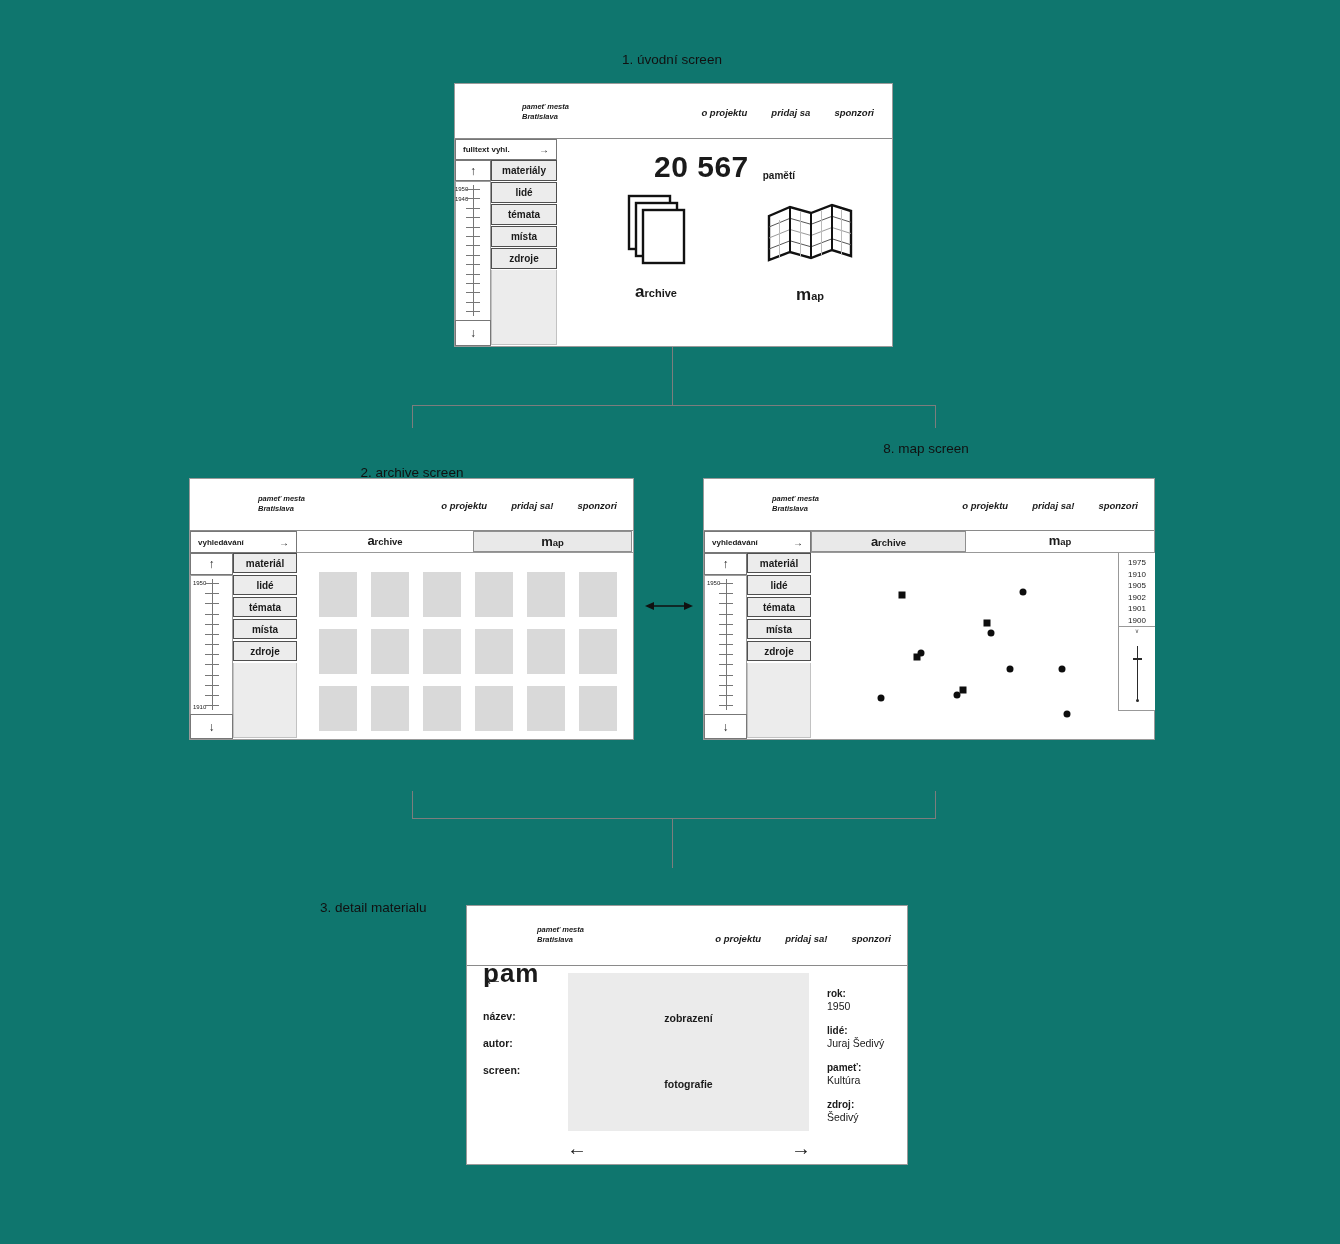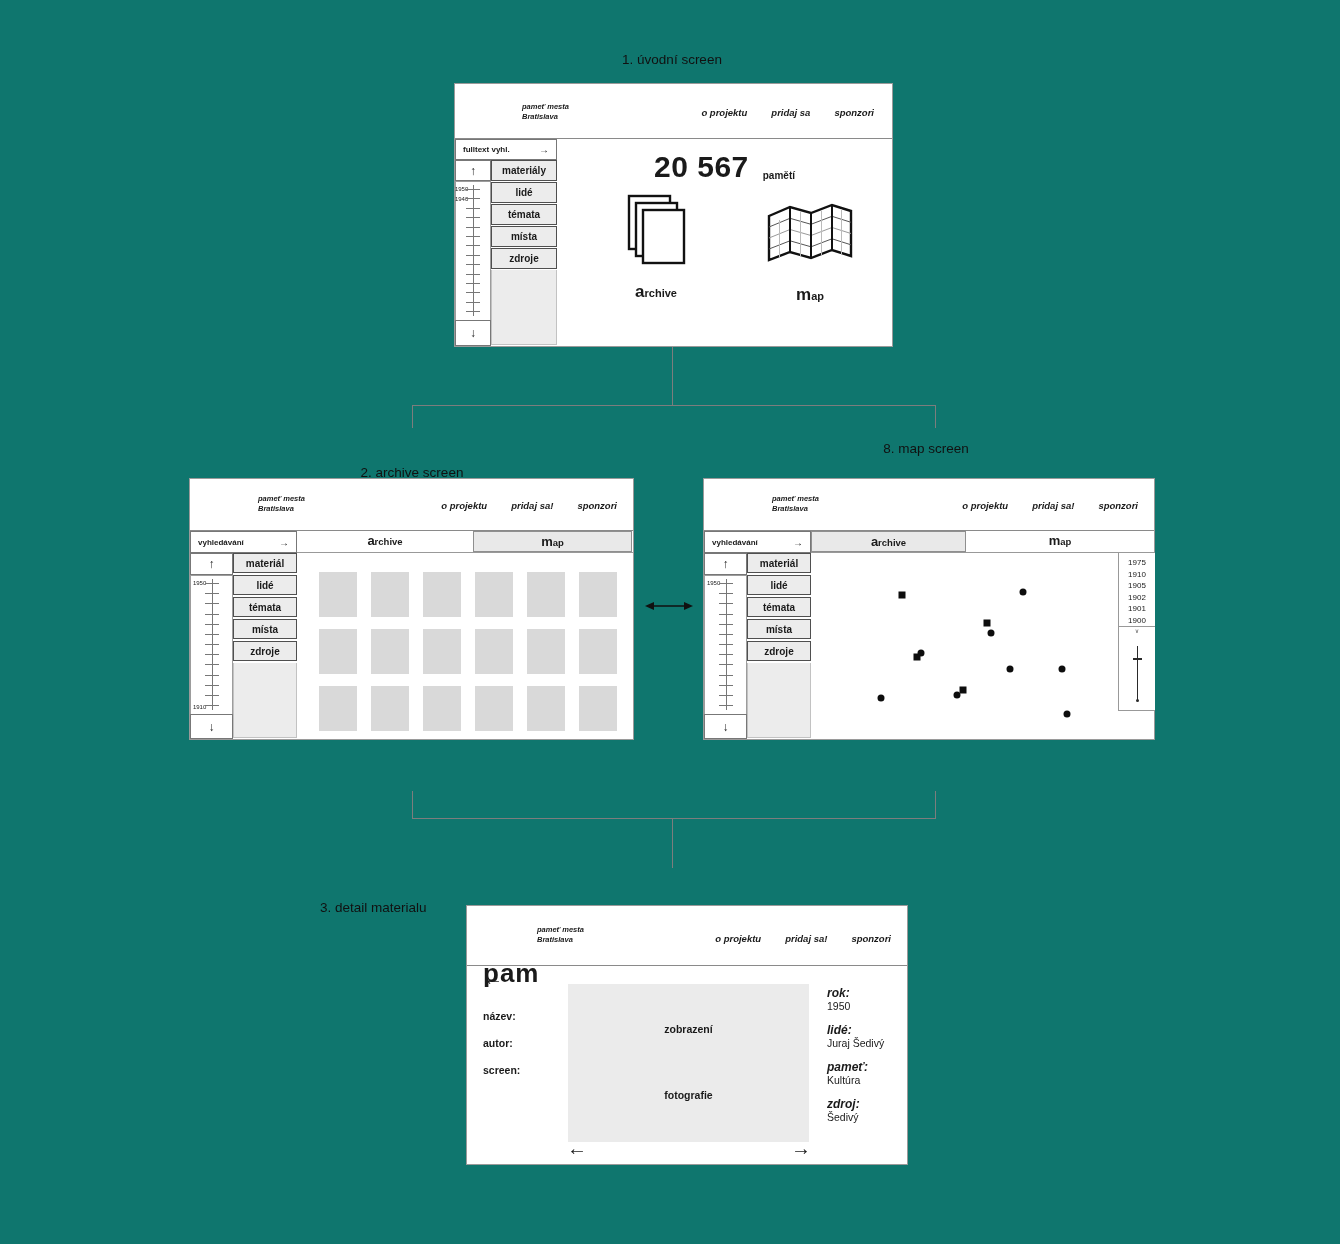--- a/index.html
+++ b/index.html
@@ -94,24 +94,24 @@
 
   
   .s3 { left:466px; top:905px; width:442px; height:260px; }
   .s3 .hdr { height:60px; }
   .s3 .logo { left:16px; top:13px; font-size:26px; }
   .s3 .tagline { left:70px; top:19px; }
   .s3 .nav { right:16px; top:27px; }
   .back-arrow { position:absolute; left:16px; top:62px; font-size:20px; line-height:1; }
   .leftlabels { position:absolute; left:16px; top:104px; }
   .leftlabels .lbl { font-size:10.5px; font-weight:700; margin-bottom:15px; }
-  .photo { position:absolute; left:101px; top:78px; width:241px; height:158px; background:#ebebeb; display:flex; flex-direction:column; align-items:center; justify-content:center; font-size:10.5px; font-weight:700; line-height:1.7;gap:48px; }
+  .photo { position:absolute; left:101px; top:67px; width:241px; height:158px; background:#ebebeb; display:flex; flex-direction:column; align-items:center; justify-content:center; font-size:10.5px; font-weight:700; line-height:1.7;gap:48px; }
   .fields { position:absolute; left:360px; top:81px; width:78px; }
   .field { margin-bottom:11px; }
-  .field-label { font-size:12px; font-weight:700; line-height:13px;font-style:italic; }
+  .field-label { font-size:10px; font-weight:700; line-height:13px; }
   .field-value { font-size:10.5px; line-height:13px; white-space:nowrap; }
   .nav-arrow { position:absolute; font-size:20px; line-height:1; }
   .prev-arrow { left:100px; top:232px; }
   .next-arrow { left:324px; top:232px; }
 
   .dblarrow { position:absolute; left:645px; top:598px; }
 </style>
 </head>
 <body>
 

